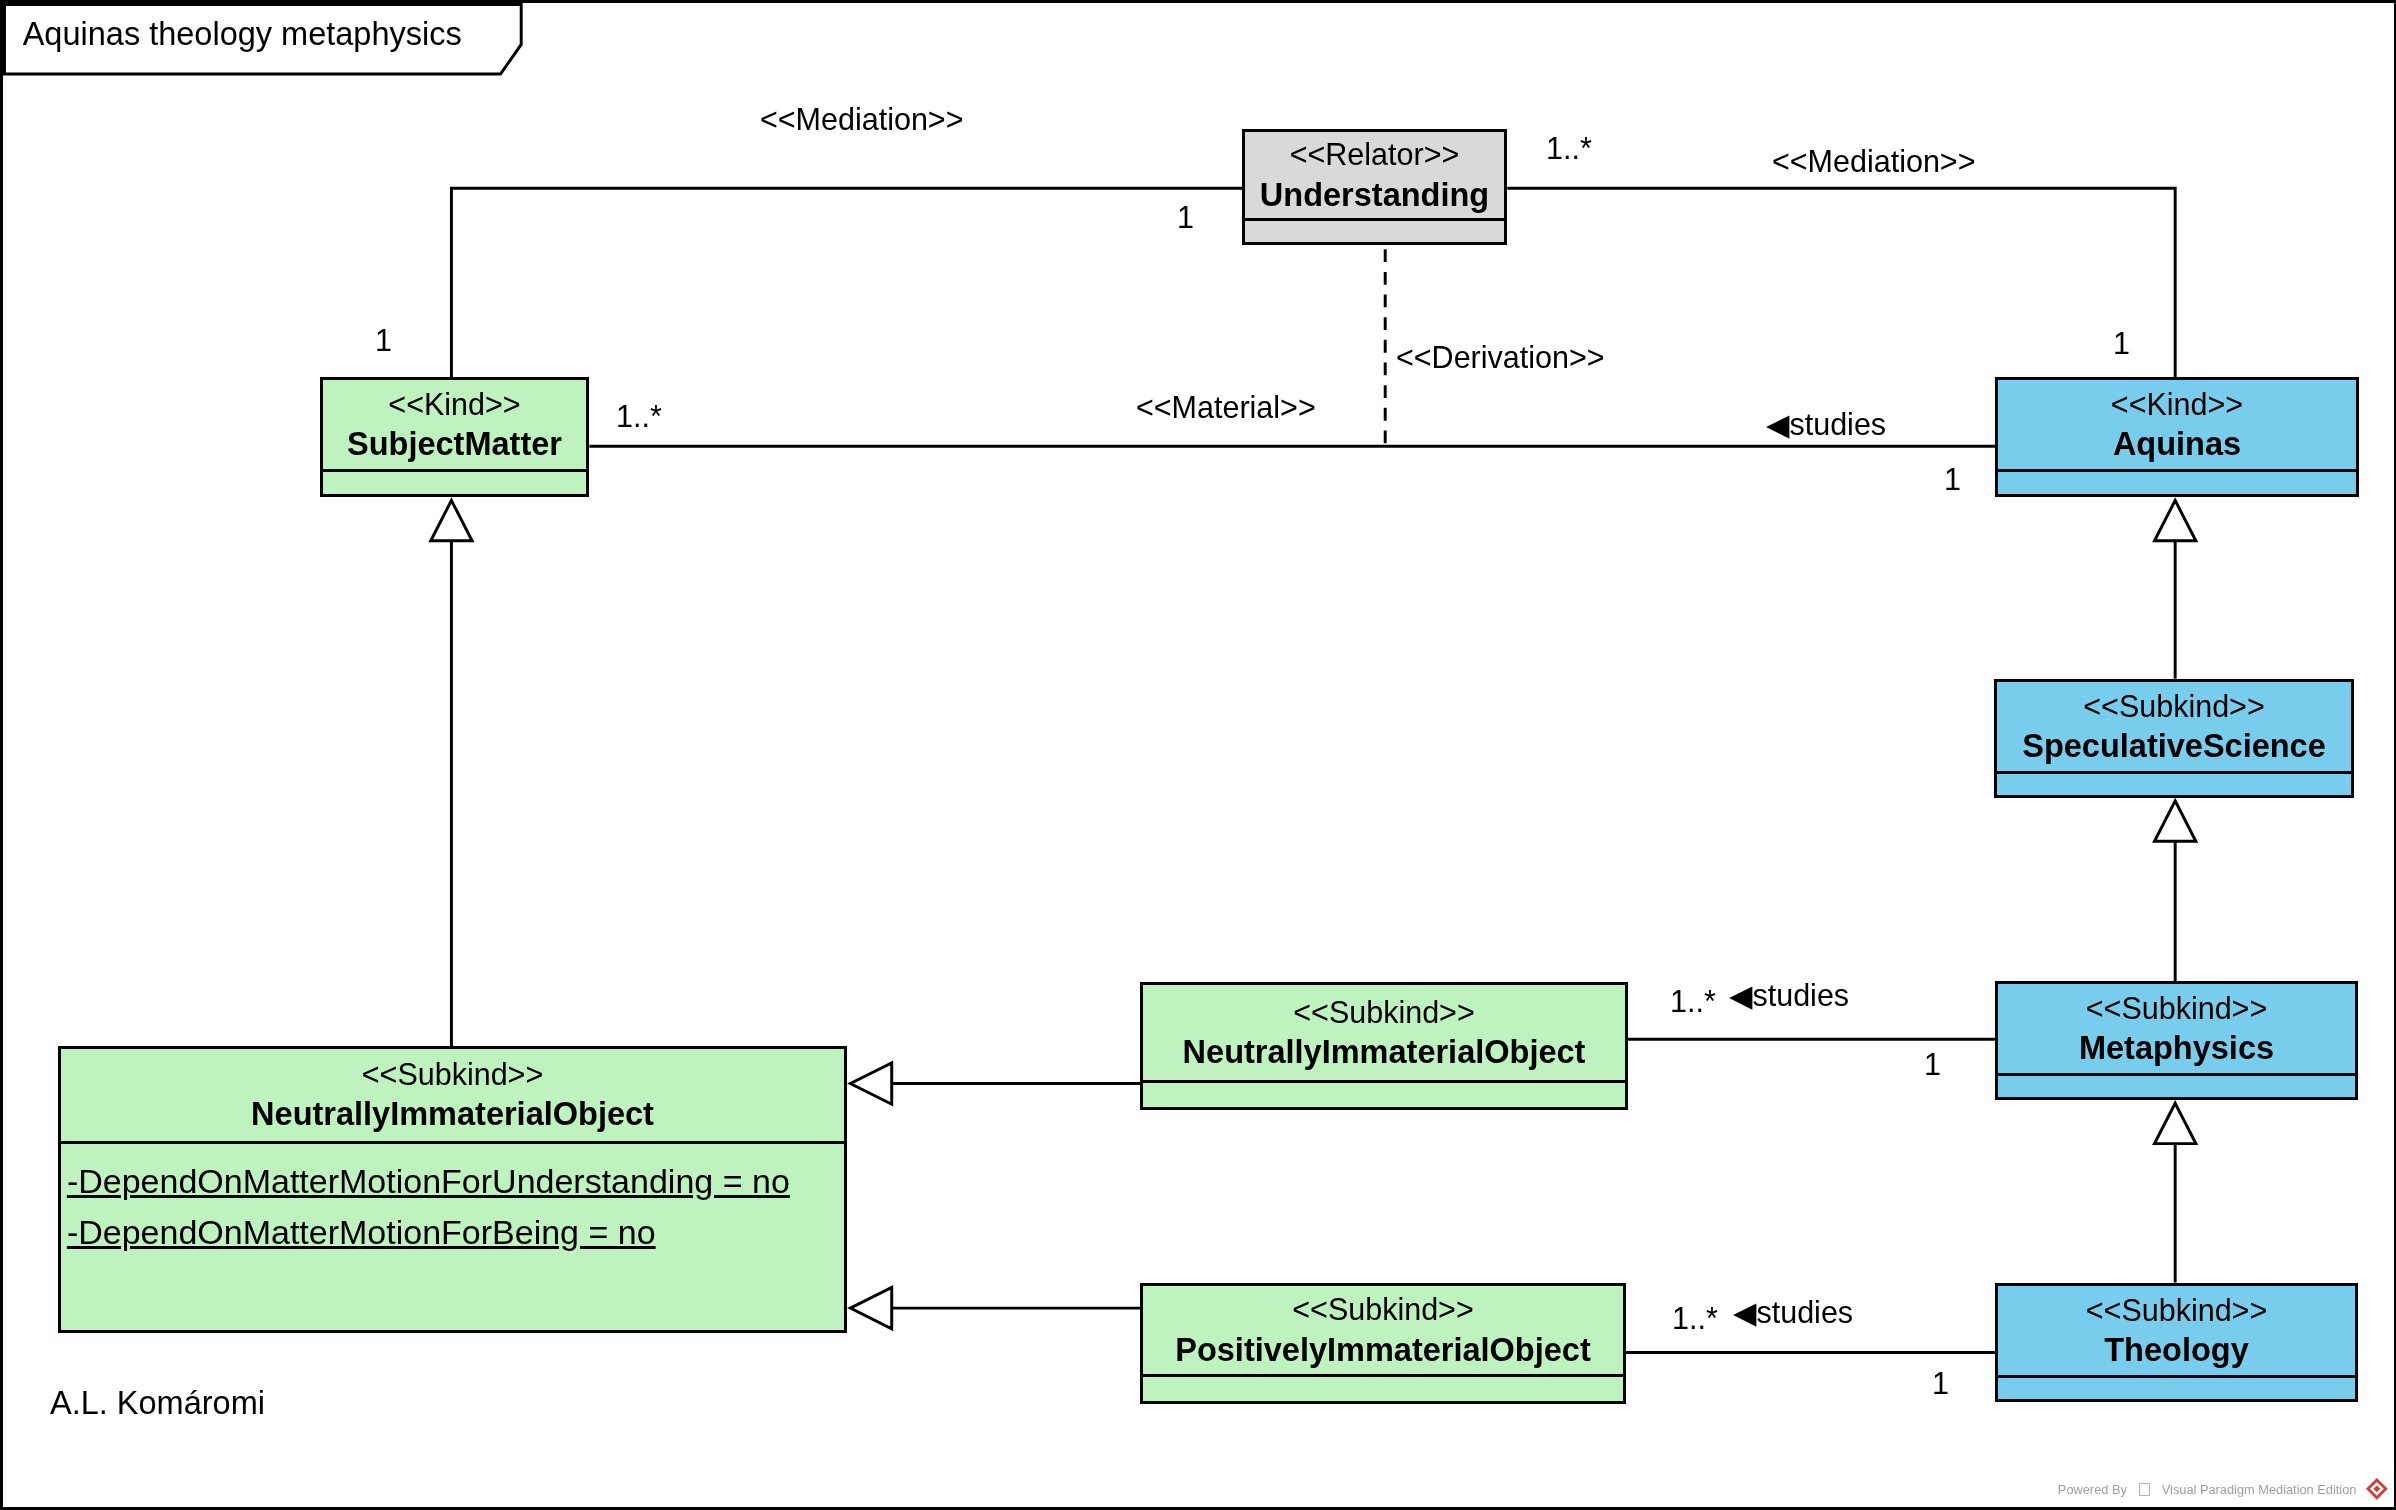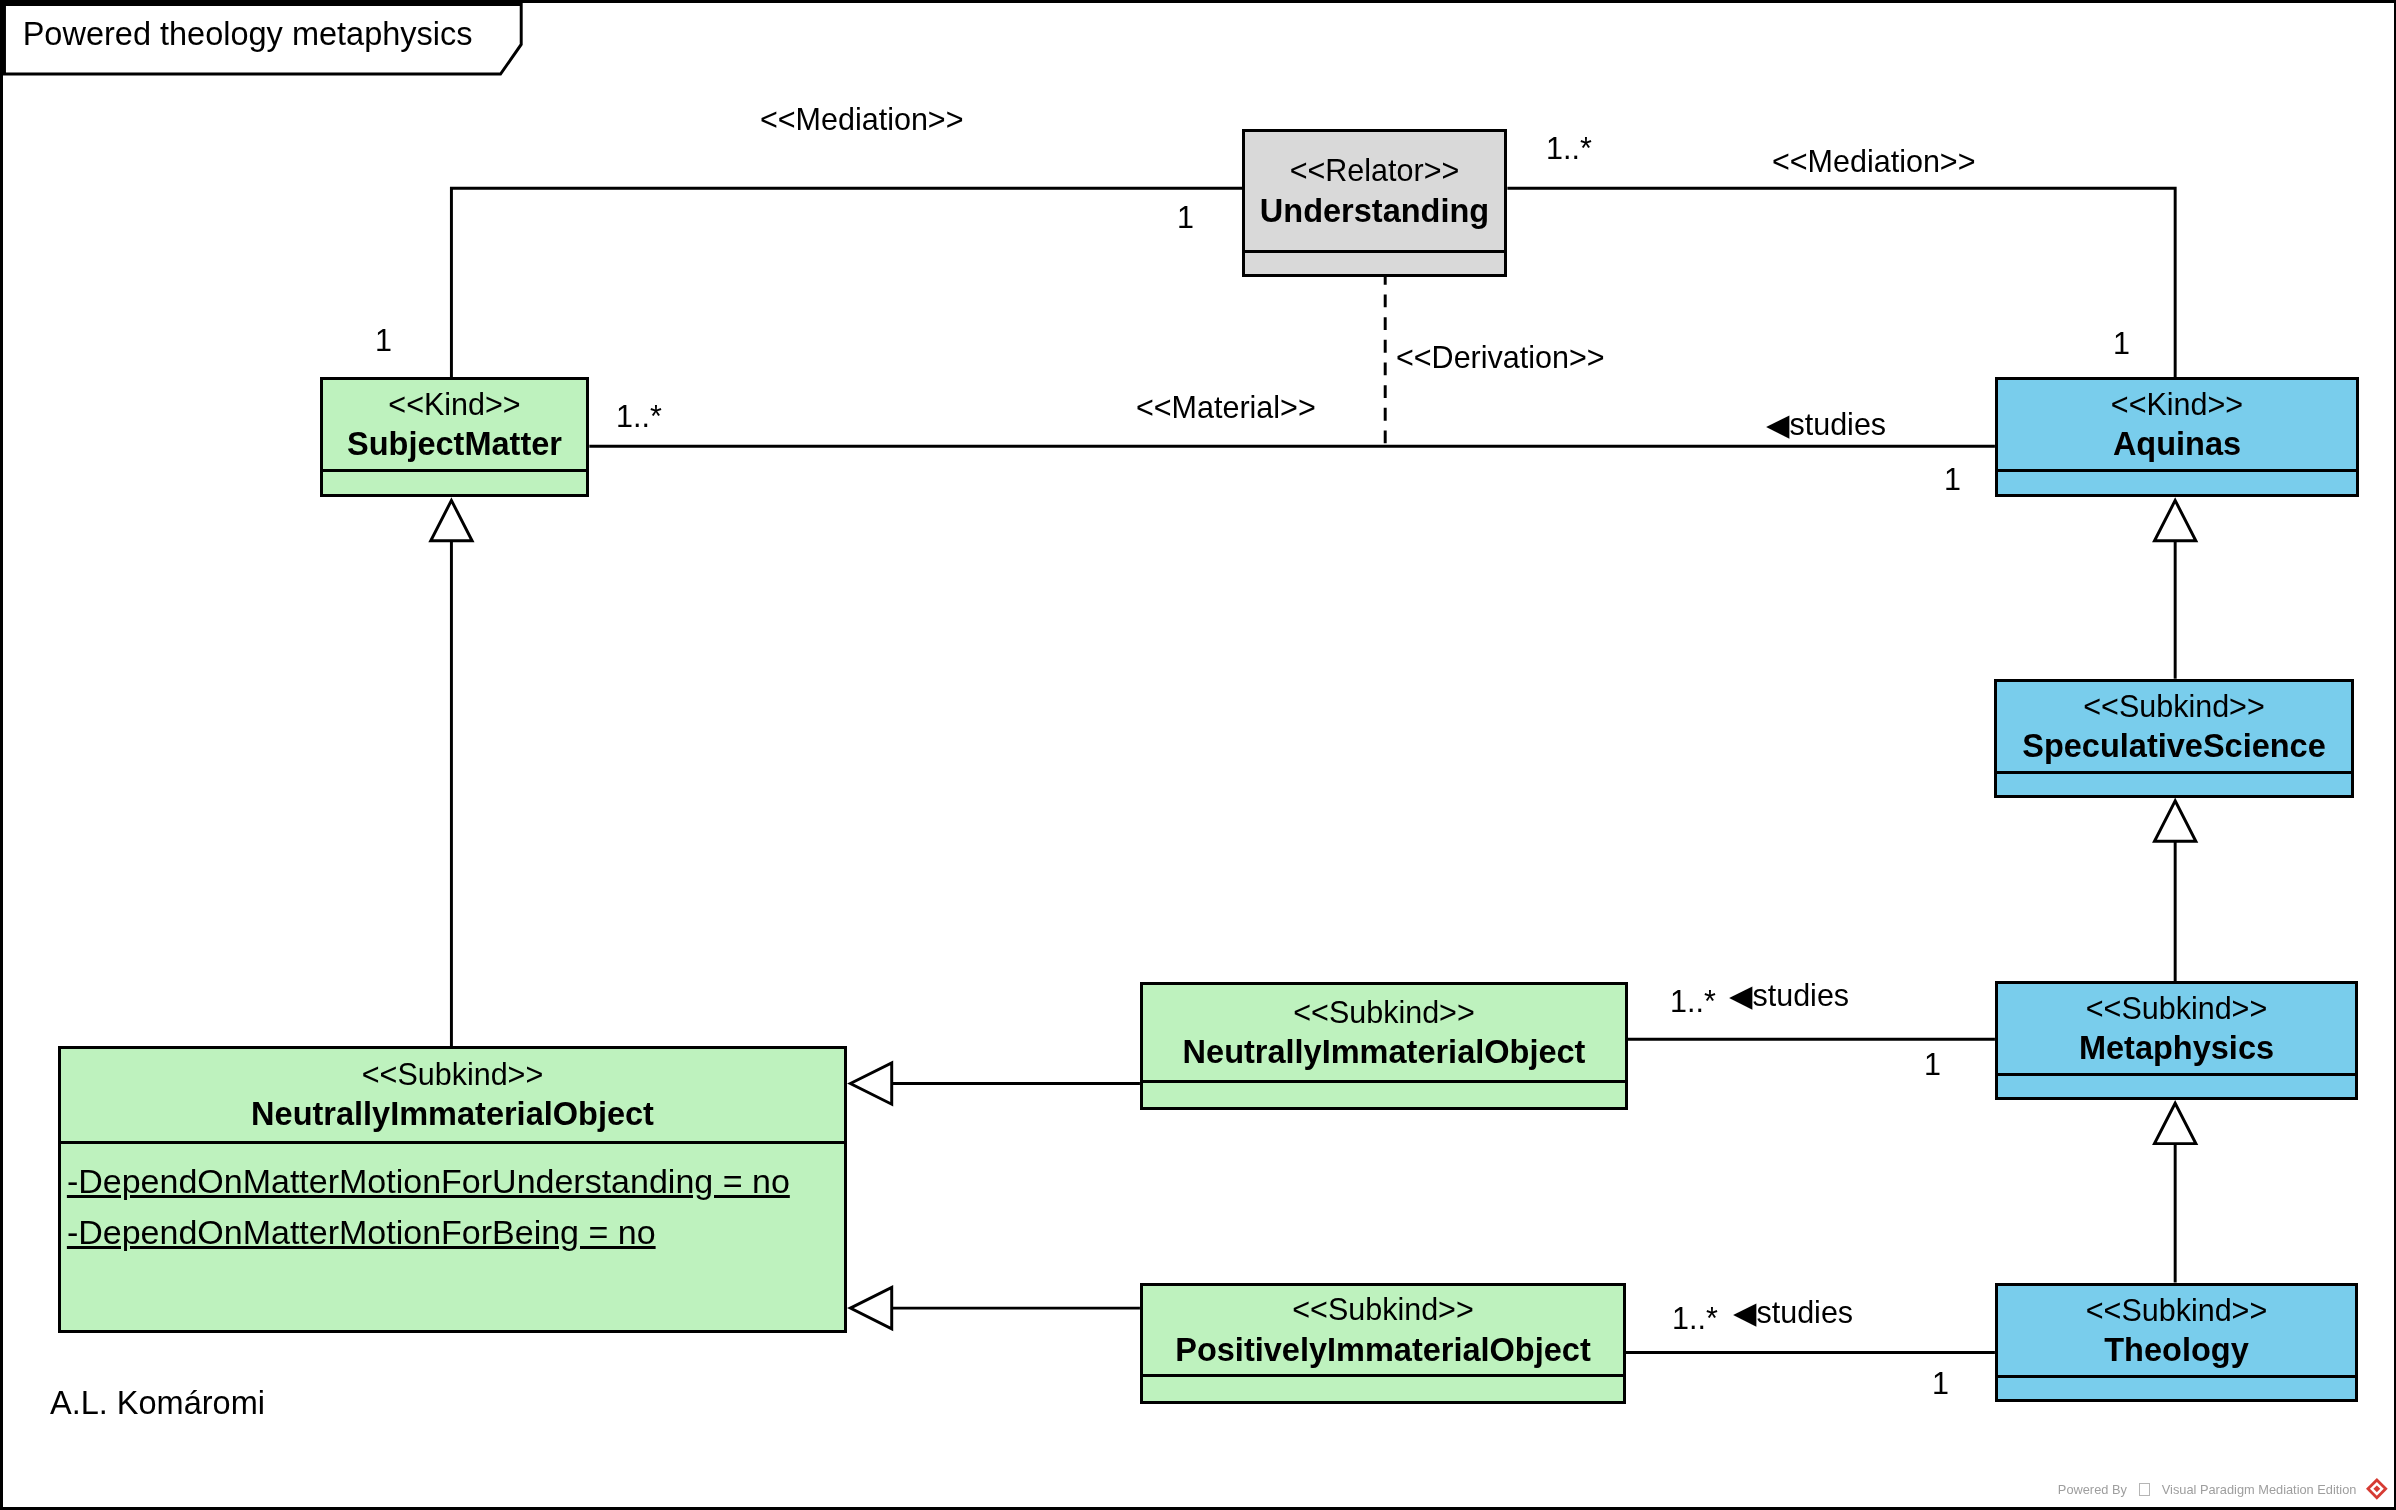--- a/index.html
+++ b/index.html
@@ -72,23 +72,23 @@
       <polygon points="2205,1117 2184,1158 2226,1158"></polygon>
       <polygon points="455,505 434,546 476,546"></polygon>
       <polygon points="860,1097 902,1076 902,1118"></polygon>
       <polygon points="860,1325 902,1304 902,1346"></polygon>
     </g>
   </svg>
 
   <svg id="title-tab-shape" width="532" height="79" viewBox="0 0 540 80">
     <path d="M1.5,1.5 L526,1.5 L526,42 L505,72 L1.5,72 Z" fill="#ffffff" stroke="#000000" stroke-width="3"></path>
   </svg>
-  <div id="diagram-title">Powered theology metaphysics</div>
+  <div id="diagram-title">Aquinas theology metaphysics</div>
 
-  <div class="cls" style="left: 1239px; top: 126px; width: 265px; height: 148px; background: rgb(217, 217, 217);">
+  <div class="cls" style="left: 1239px; top: 126px; width: 265px; height: 116px; background: rgb(217, 217, 217);">
     <div class="cls-name">
       <div class="stereo">&lt;&lt;Relator&gt;&gt;</div>
       <div class="cname">Understanding</div>
     </div>
     <div class="cls-attrs attrs-empty-24"></div>
   </div>
 
   <div class="cls" style="left: 317px; top: 374px; width: 269px; height: 120px; background: rgb(190, 242, 190);">
     <div class="cls-name">
       <div class="stereo">&lt;&lt;Kind&gt;&gt;</div>

